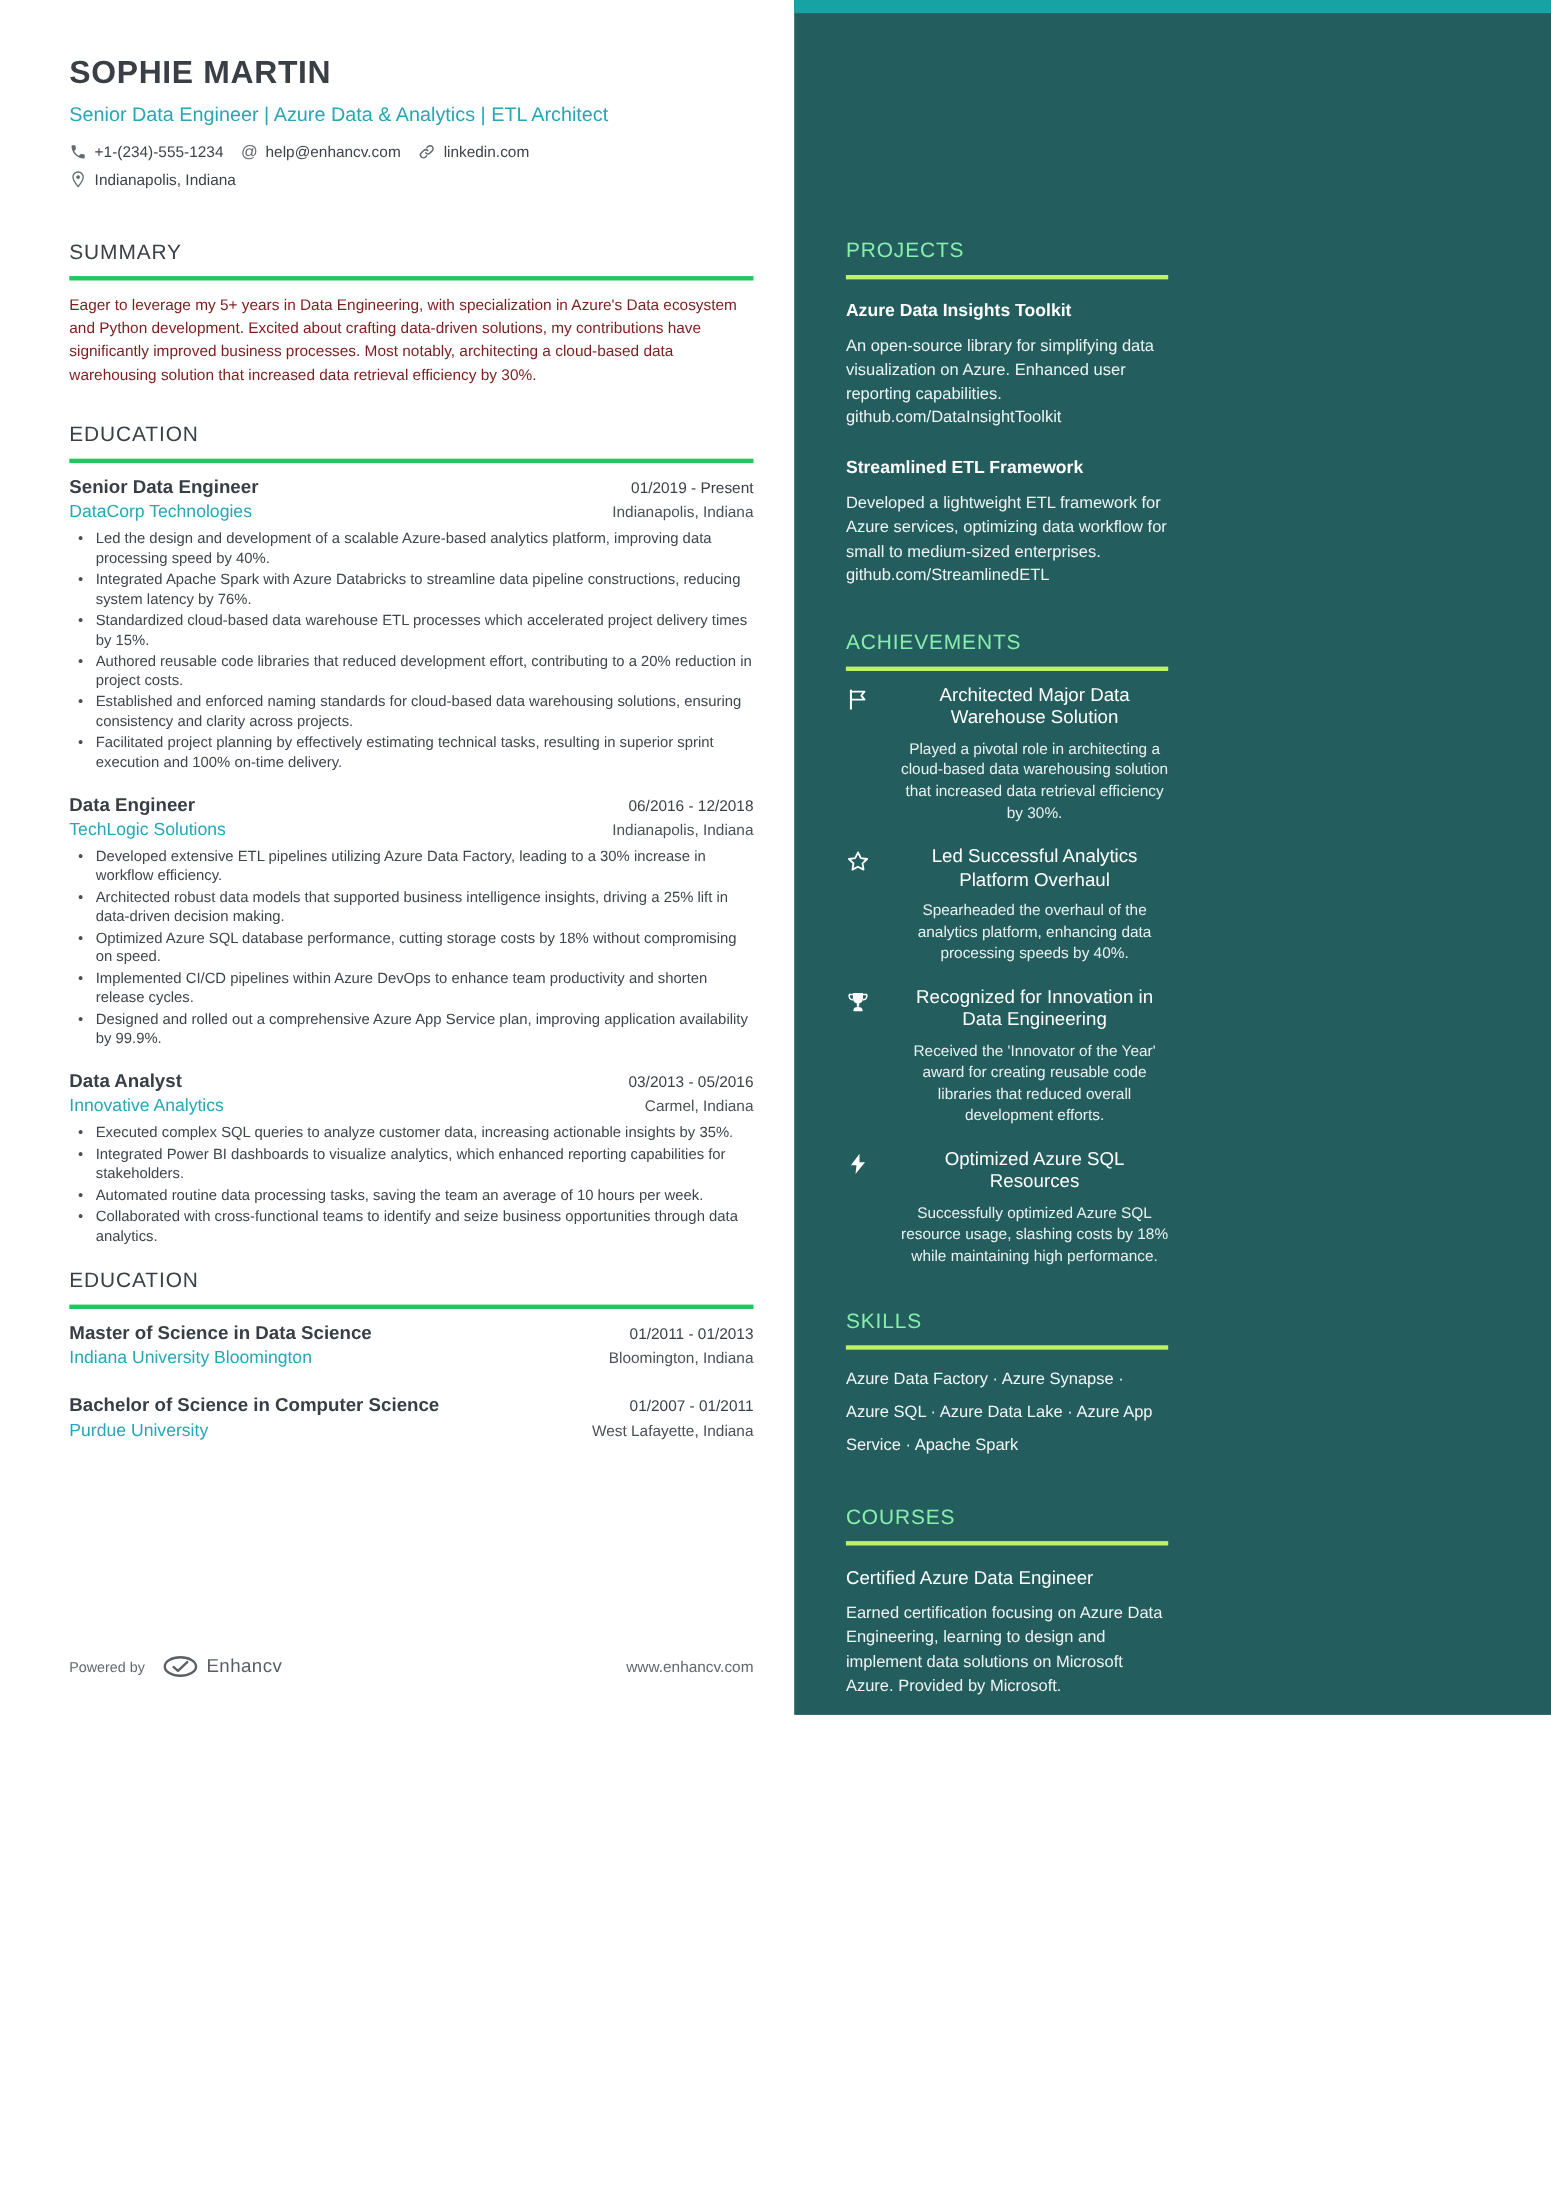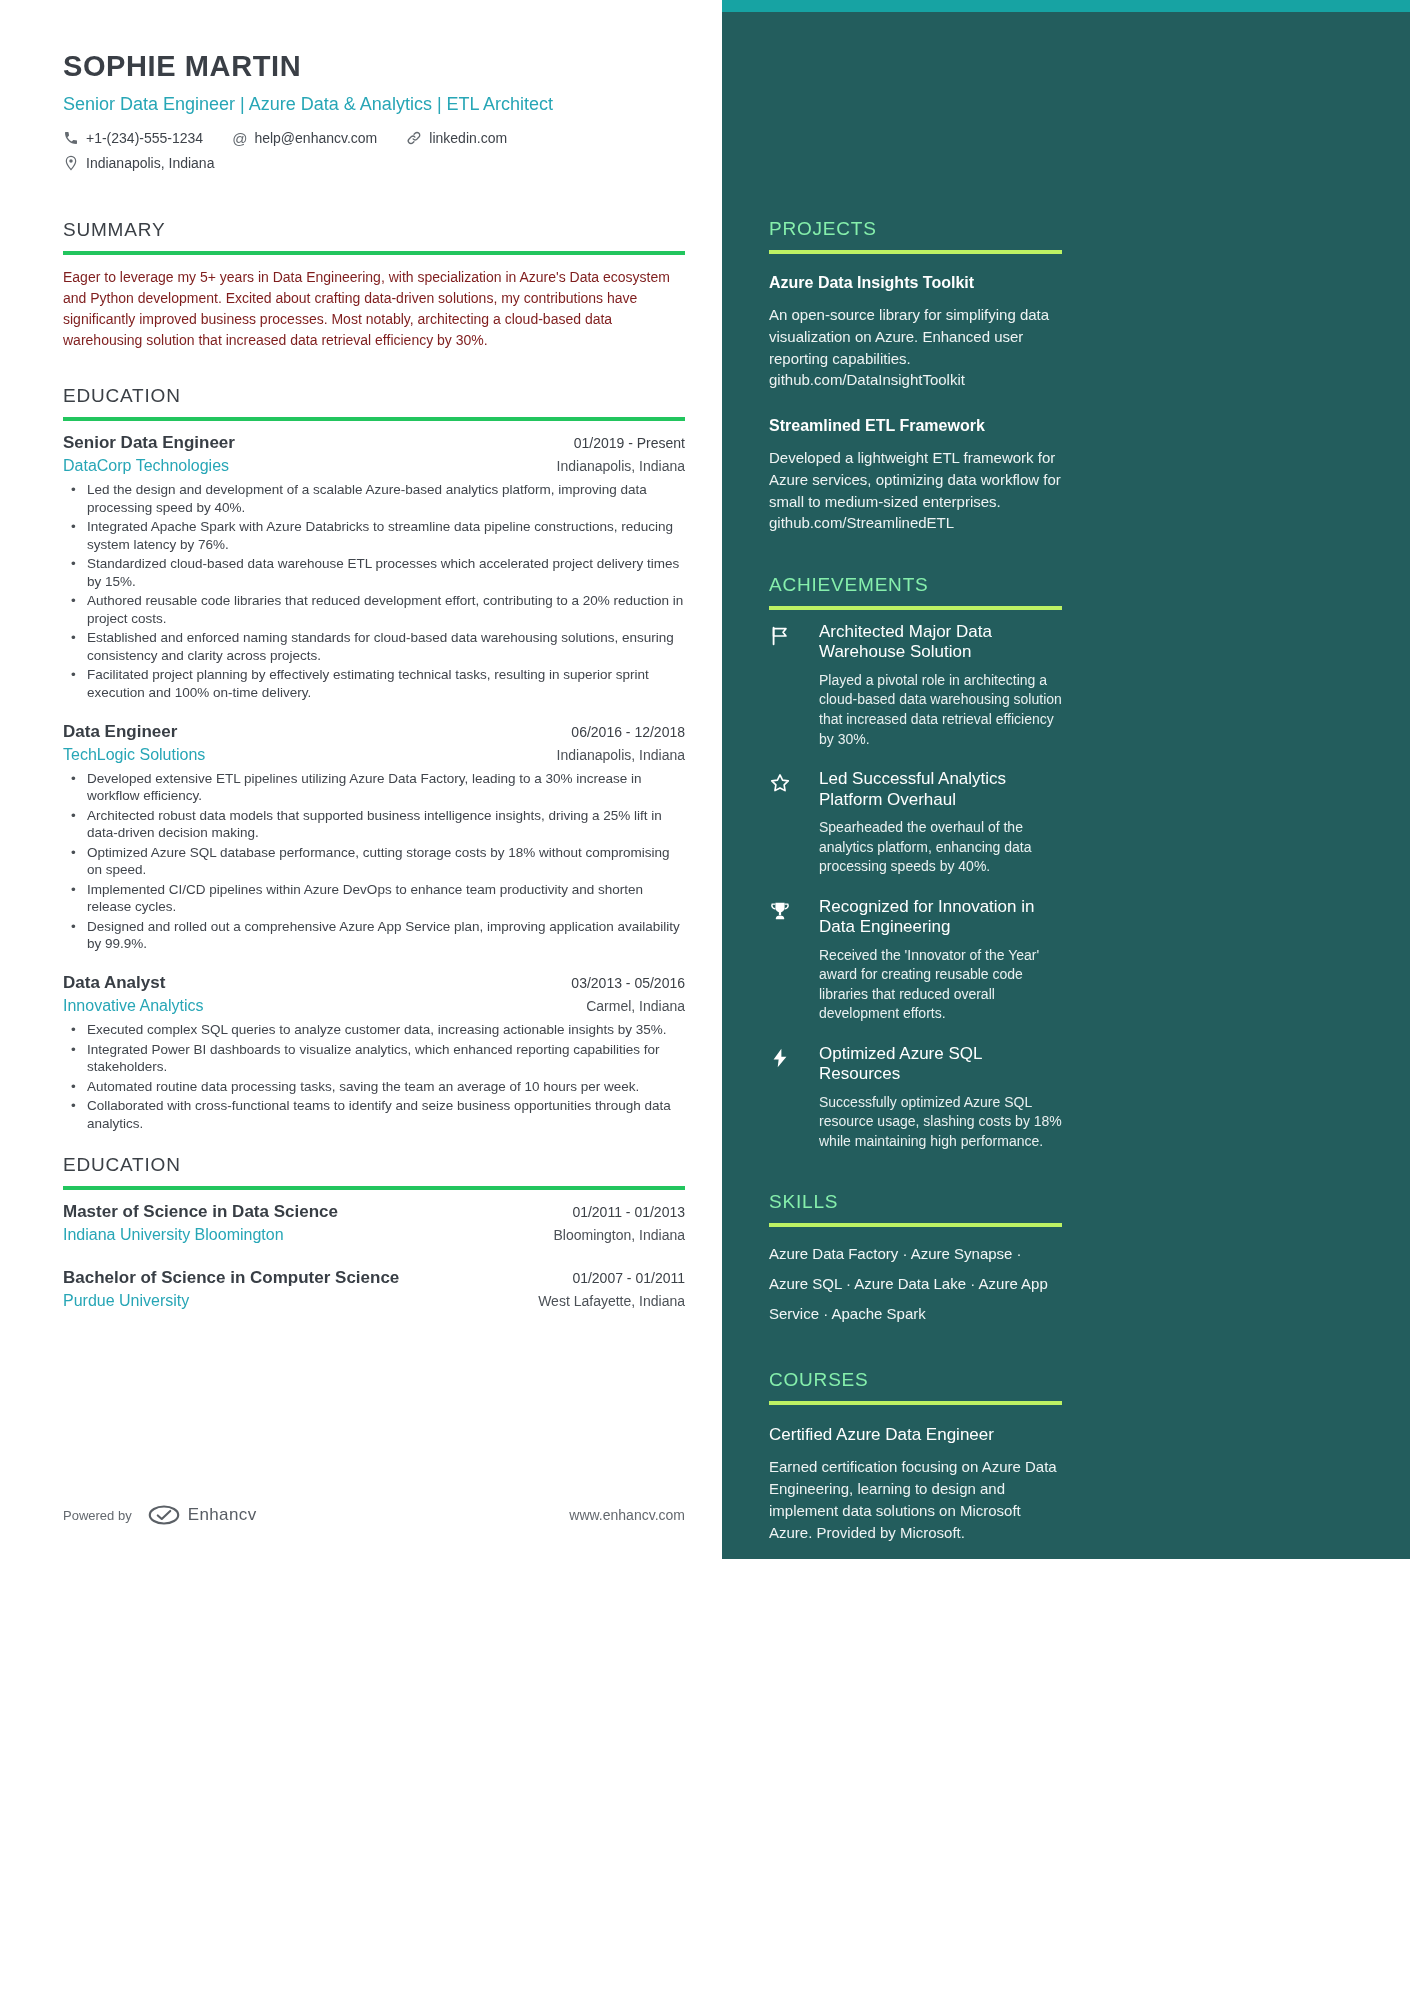--- a/index.html
+++ b/index.html
@@ -17,21 +17,21 @@
     --muted:#4c5157;
   }
   .page { position:relative; width:1410px; height:1559px; display:flex; background:#fff; overflow:hidden; }
 
   
   .main { position:relative; flex:0 0 722px; width:722px; padding:50px 37px 120px 63px; }
 
   .name { font-size:29px; font-weight:700; letter-spacing:.6px; color:var(--ink); }
   .headline { font-size:18px; color:var(--accent); margin-top:11px; }
 
-  .contact-row { display:flex; gap:29px; margin-top:15px; font-size:14px; color:#3e434a; align-items:flex-start; }
+  .contact-row { display:flex; gap:16px; margin-top:15px; font-size:14px; color:#3e434a; align-items:flex-start; }
   .contact-row.second { margin-top:9px; }
   .contact-item { display:inline-flex; align-items:center; gap:7px; }
   .contact-item .cicon { width:16px; height:16px; color:#646a70; flex:0 0 16px; }
   .contact-item .cicon svg { width:100%; height:100%; display:block; }
   .at-glyph { color:#646a70; font-size:15px; line-height:1; }
 
   h2.sec {
     font-size:19px; font-weight:500; letter-spacing:.8px; color:#3b4046;
     padding-bottom:10px; border-bottom:4px solid #22c55e; margin-bottom:12px;
   }
@@ -73,21 +73,21 @@
   .side-inner { width:293px; margin:206px 0 0 47px; }
 
   .sidebar h2.sec { color:#86efac; border-bottom:4px solid #bef264; }
   .side-sec { margin-bottom:40px; }
 
   .proj { margin-bottom:26px; }
   .proj:last-child { margin-bottom:0; }
   .proj h3 { font-size:16px; font-weight:700; color:#fff; margin:20px 0 12px; }
   .proj p { font-size:15px; line-height:1.45; color:#eef3f3; }
 
-  .ach { display:flex; gap:28px; margin-bottom:20px; }
+  .ach { display:flex; gap:28px; margin-bottom:20px;text-align:center; }
   .ach:last-child { margin-bottom:0; }
   .ach-icon { flex:0 0 22px; width:22px; height:22px; margin-top:3px; color:#fff; }
   .ach-icon svg { width:100%; height:100%; display:block; }
   .ach h4 { font-size:17px; font-weight:500; line-height:1.2; color:#fff; margin-bottom:8px; }
   .ach p { font-size:14px; line-height:1.4; color:#e9f0f0; }
 
   .skills-text { font-size:15px; line-height:2.0; color:#f2f6f6; margin-top:8px; }
 
   .course h3 { font-size:17px; font-weight:500; color:#fff; margin:20px 0 11px; }
   .course p { font-size:15px; line-height:1.45; color:#eef3f3; }

